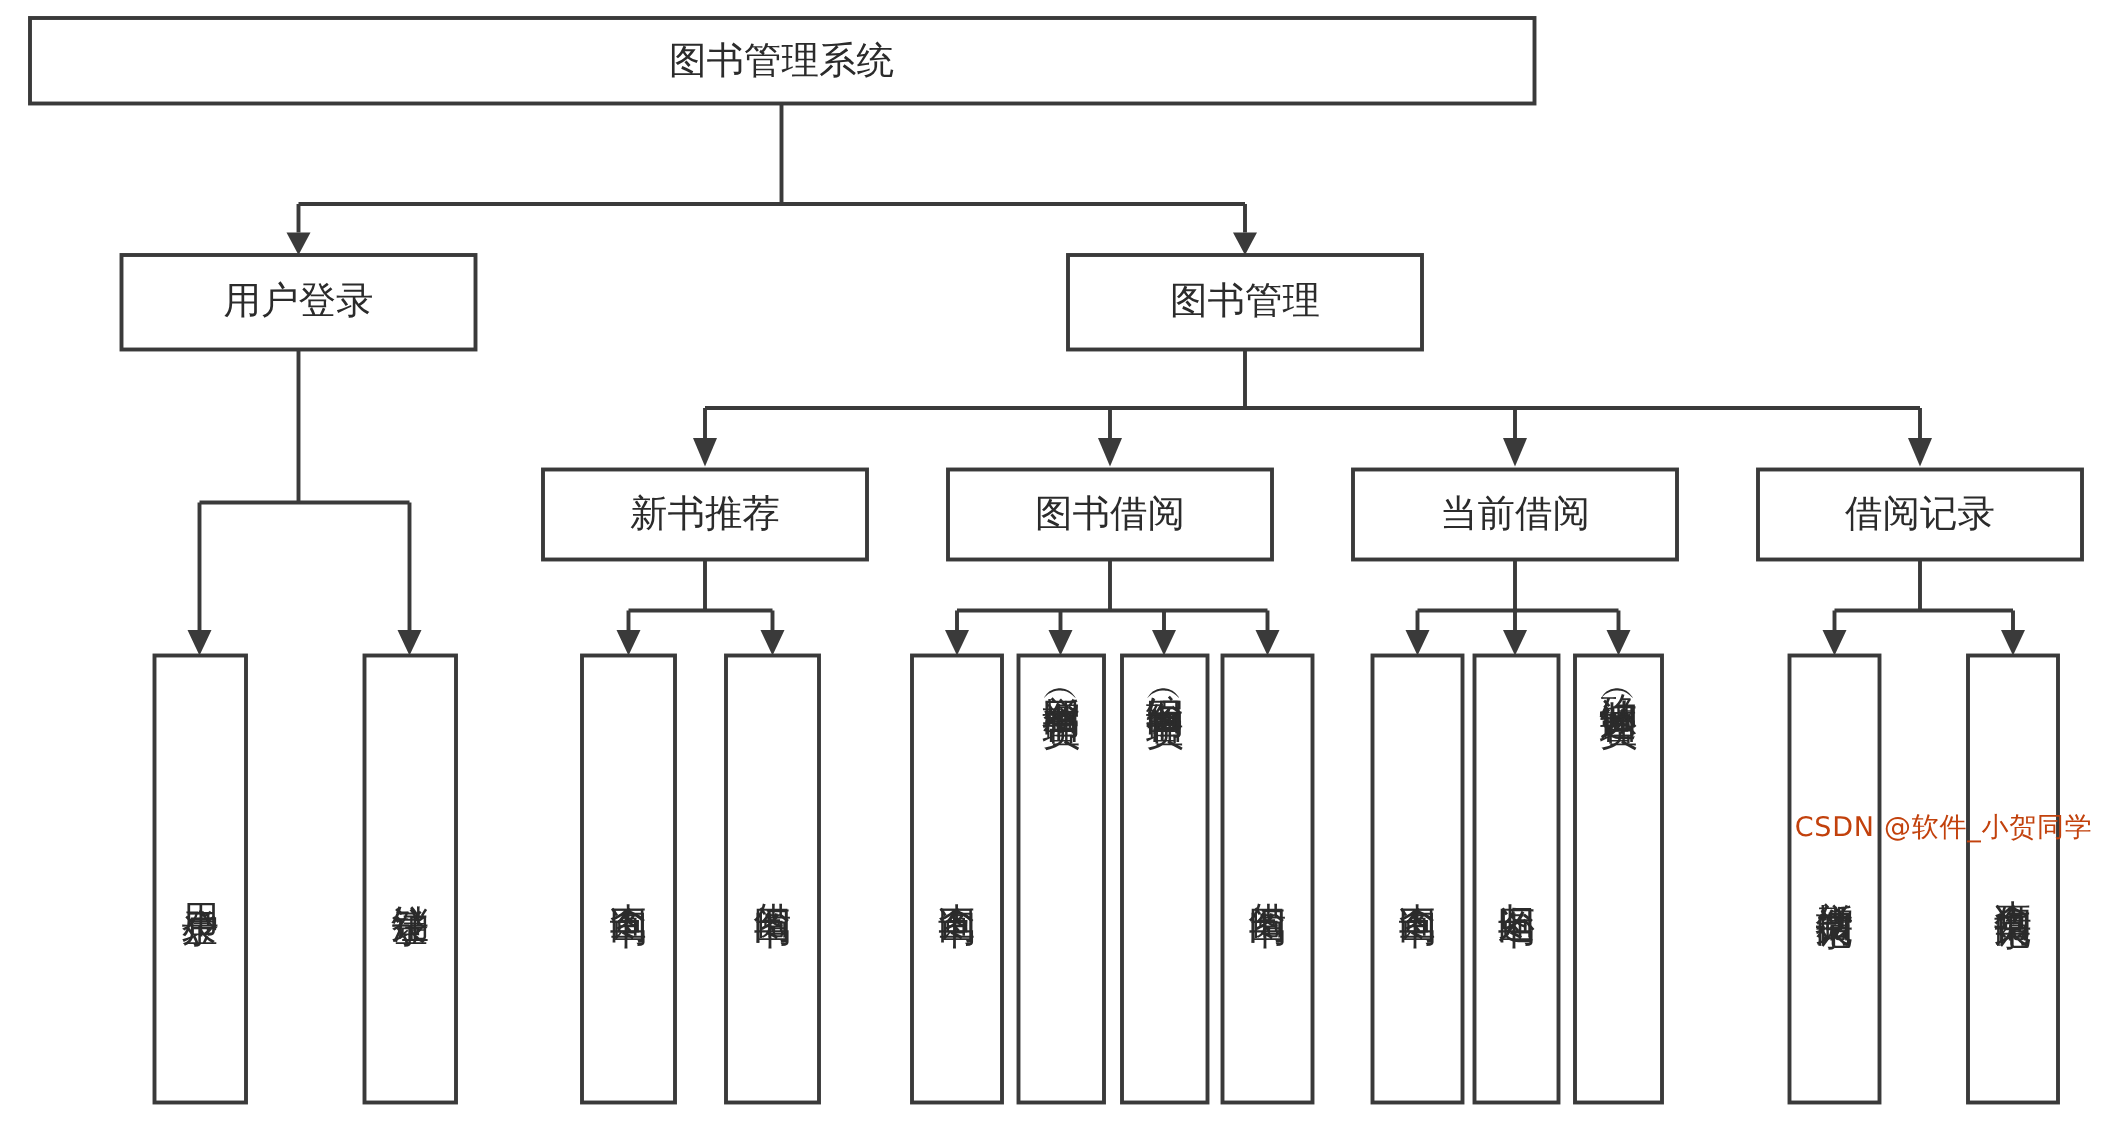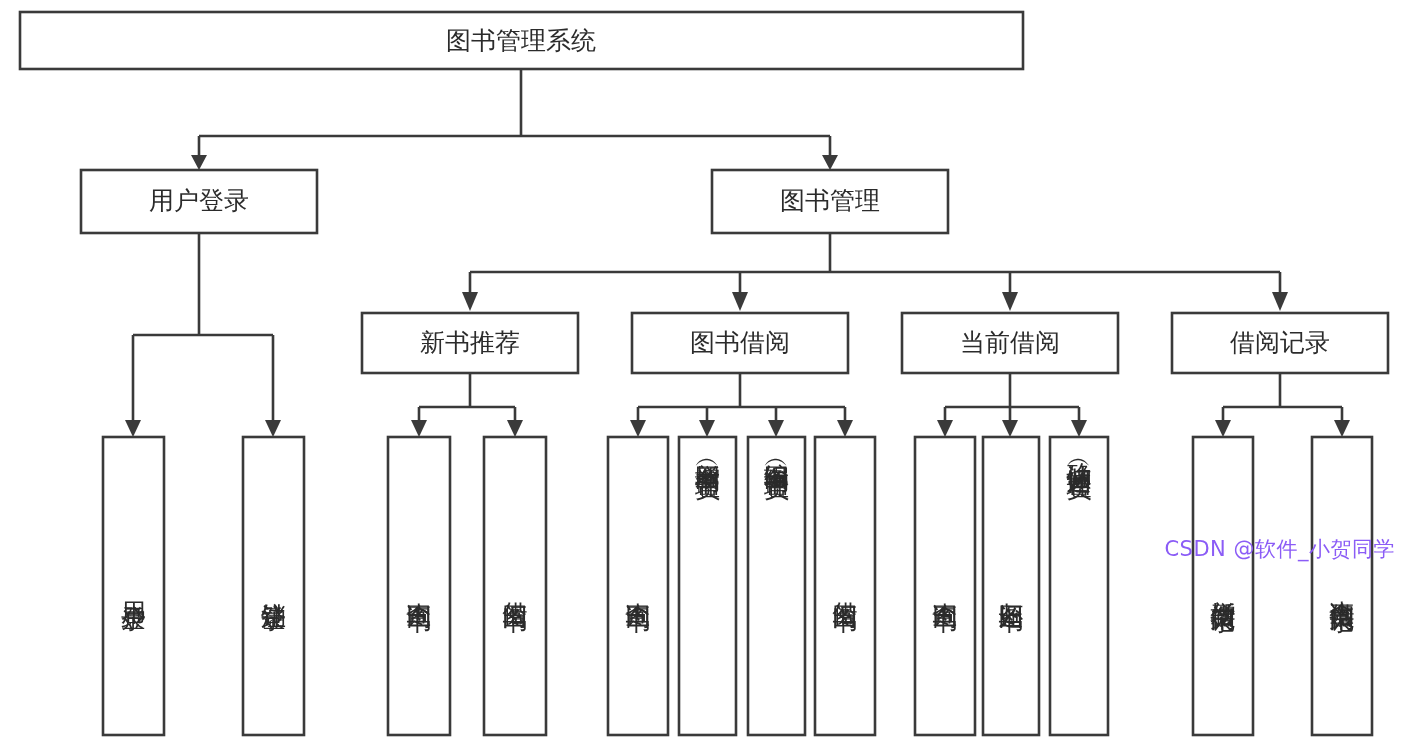--- a/index.html
+++ b/index.html
@@ -62,22 +62,22 @@
     color: #2b2b2b;
     letter-spacing: 2px;
     white-space: nowrap;
     pointer-events: none;
   }
   #watermark {
     position: absolute;
     right: 10px;
     bottom: 6px;
     font-family: "DejaVu Sans", "Liberation Sans", sans-serif;
-    font-size: 21px;
-    color: #8b5cf6;
+    font-size: 18px;
+    color: #c2410c;
     letter-spacing: 0.5px;
     white-space: nowrap;
     margin-left: 48px;
   }
 </style>
 </head>
 <body>
 
 <div id="diagram-root">
 

